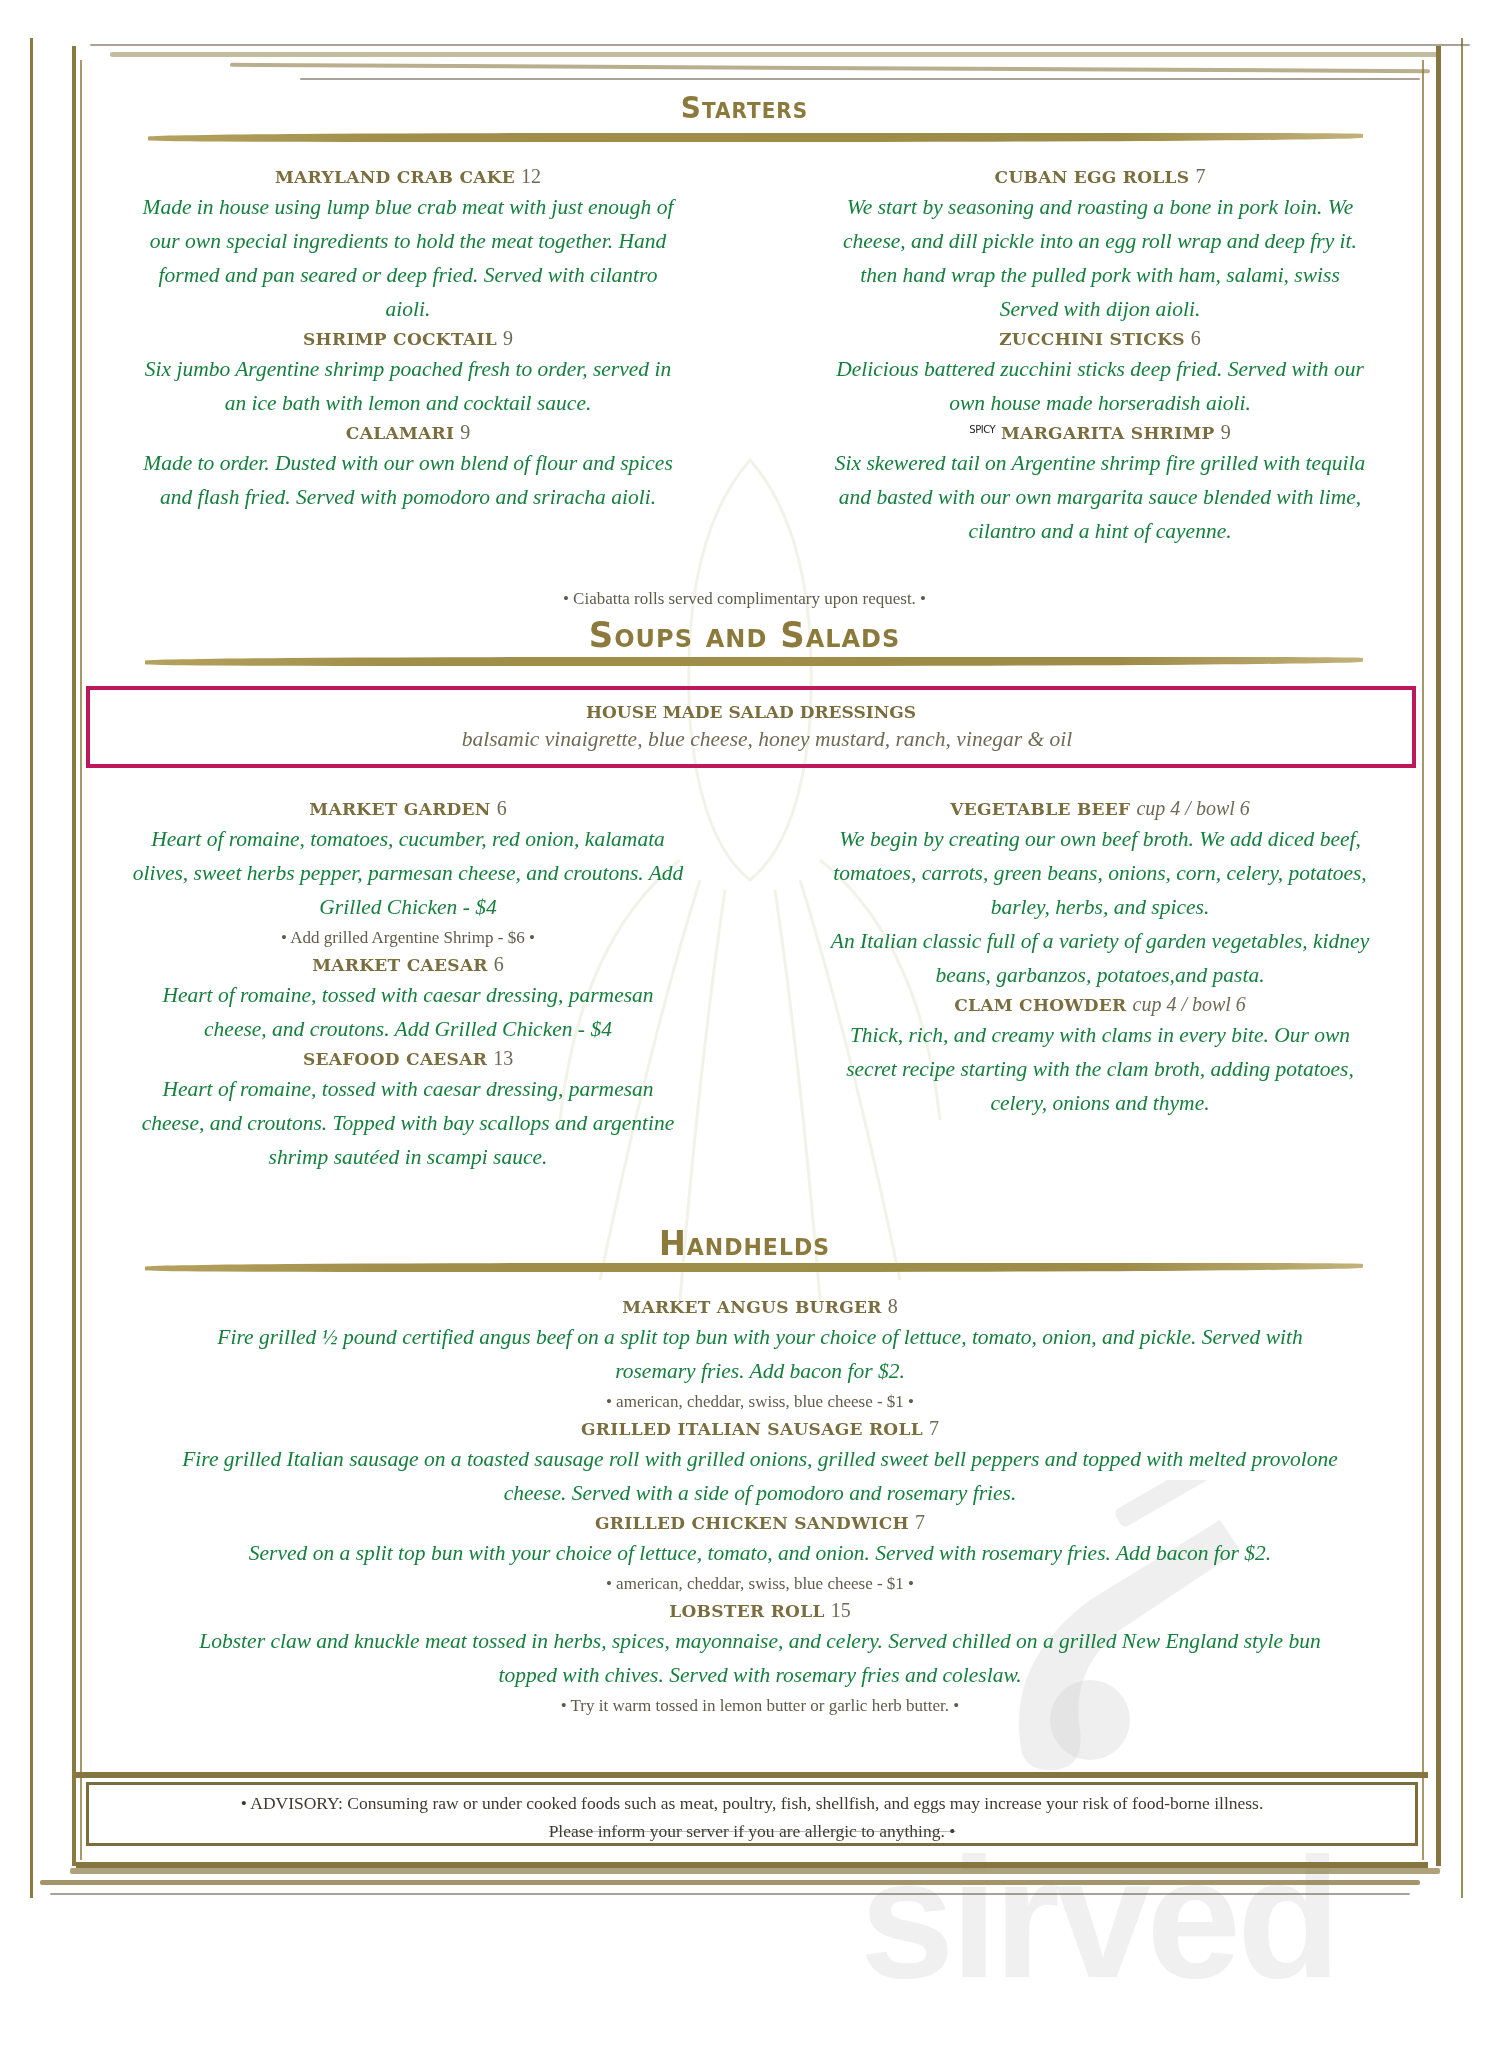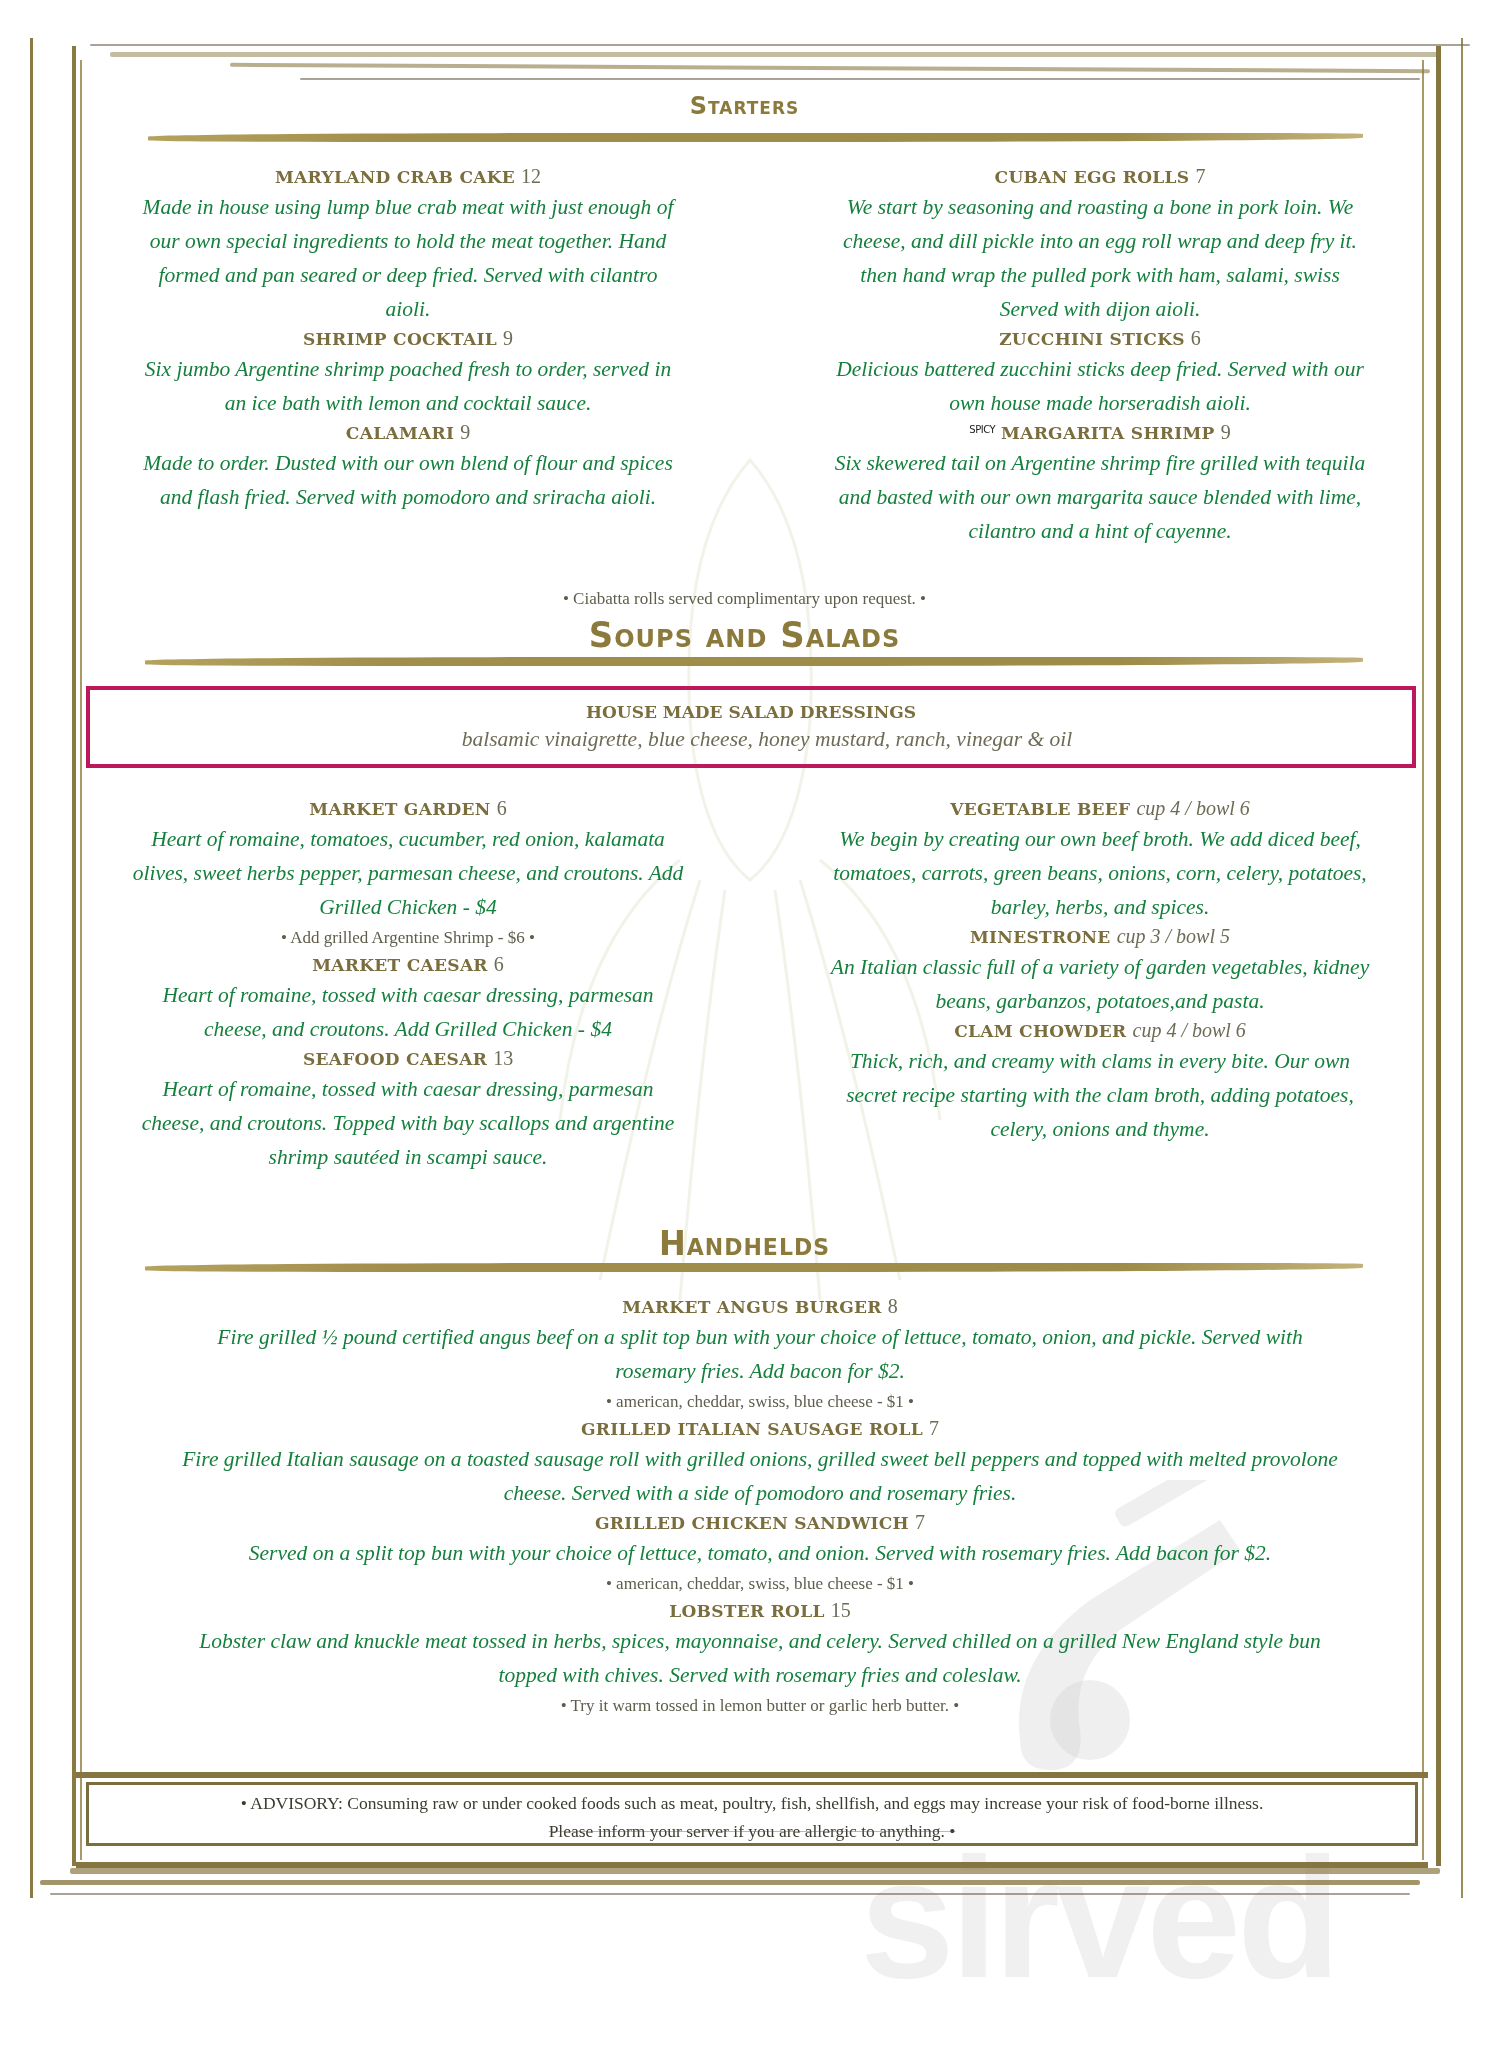--- a/index.html
+++ b/index.html
@@ -83,21 +83,21 @@
   <div class="frame-inner"></div>
   <div class="frame-inner2"></div>
   <div class="wood" style="left:110px; top:52px; width:1330px; height:5px; opacity:.5;"></div>
   <div class="wood" style="left:230px; top:66px; width:1200px; height:4px; opacity:.6; transform:rotate(0.3deg);"></div>
   <div class="wood thin" style="left:90px; top:44px; width:1380px;"></div>
   <div class="wood thin" style="left:300px; top:78px; width:1120px;"></div>
   <div class="wood" style="left:70px; top:1868px; width:1370px; height:6px; opacity:.7;"></div>
   <div class="wood" style="left:40px; top:1880px; width:1380px; height:5px; opacity:.8;"></div>
   <div class="wood thin" style="left:50px; top:1893px; width:1360px;"></div>
 
-  <div class="section-title" style="top:92px; font-size:24px;">
+  <div class="section-title" style="top:92px; font-size:28px;">
     <span>Starters</span>
   </div>
   <div class="brush" style="left:148px; top:133px; width:1215px;"></div>
 
   <div class="col" style="left:88px; top:164px; width:640px;">
     <div>
       <div><span class="item-name">MARYLAND CRAB CAKE</span><span class="item-price">12</span></div>
       <div class="desc">Made in house using lump blue crab meat with just enough of</div>
       <div class="desc">our own special ingredients to hold the meat together. Hand</div>
       <div class="desc">formed and pan seared or deep fried.  Served with cilantro</div>
@@ -170,21 +170,20 @@
   </div>
 
   <div class="col" style="left:770px; top:796px; width:660px;">
     <div>
       <div><span class="item-name">VEGETABLE BEEF</span><span class="item-price italic">cup 4 / bowl 6</span></div>
       <div class="desc">We begin by creating our own beef broth. We add diced beef,</div>
       <div class="desc">tomatoes, carrots, green beans, onions, corn, celery, potatoes,</div>
       <div class="desc">barley, herbs, and spices.</div>
     </div>
     <div>
-      <div><span class="item-name">MINESTRONE</span><span class="item-price italic">cup 3 / bowl 5</span></div>
       <div class="desc">An Italian classic full of a variety of garden vegetables, kidney</div>
       <div class="desc">beans, garbanzos, potatoes,and pasta.</div>
     </div>
     <div>
       <div><span class="item-name">CLAM CHOWDER</span><span class="item-price italic">cup 4 / bowl 6</span></div>
       <div class="desc">Thick, rich, and creamy with clams in every bite.  Our own</div>
       <div class="desc">secret recipe starting with the clam broth, adding potatoes,</div>
       <div class="desc">celery, onions and thyme.</div>
     </div>
   </div>

